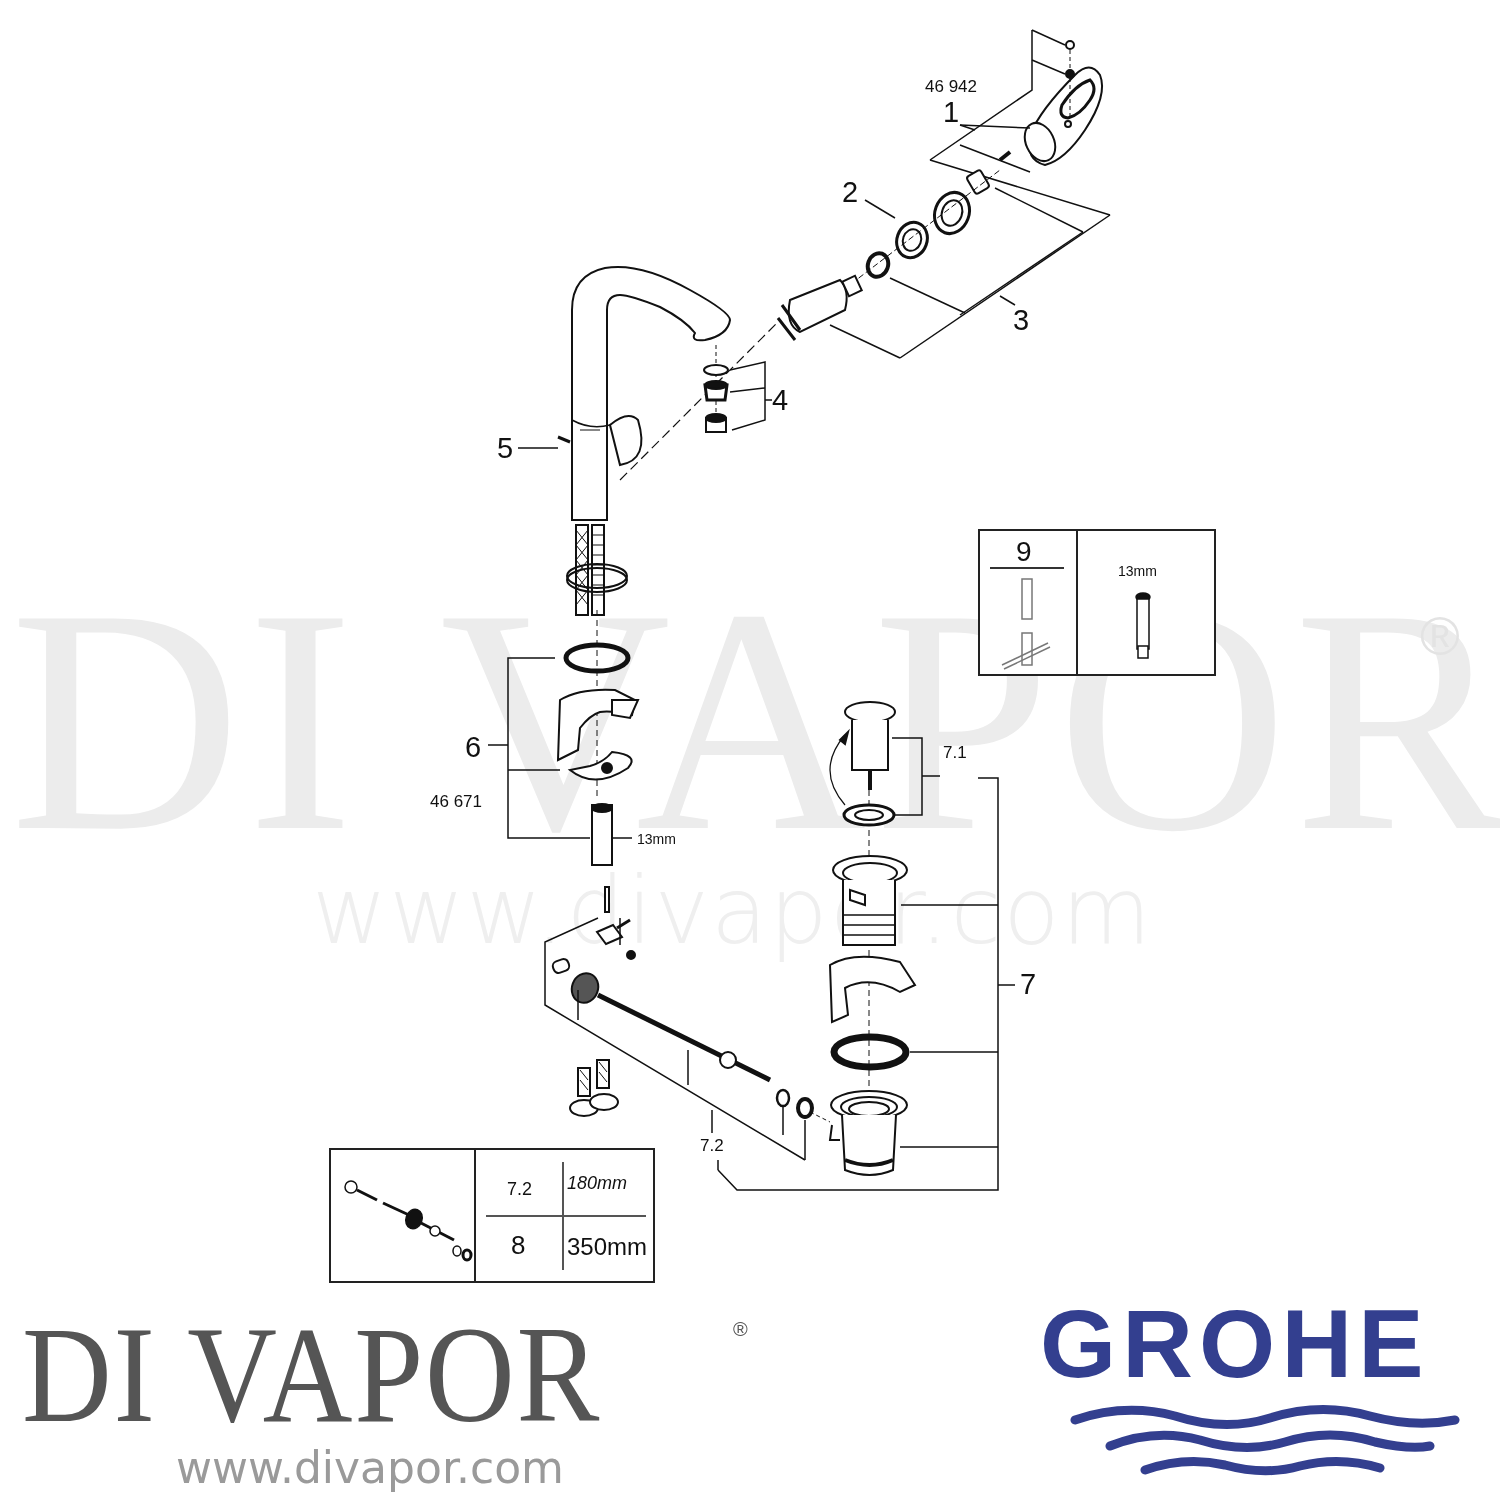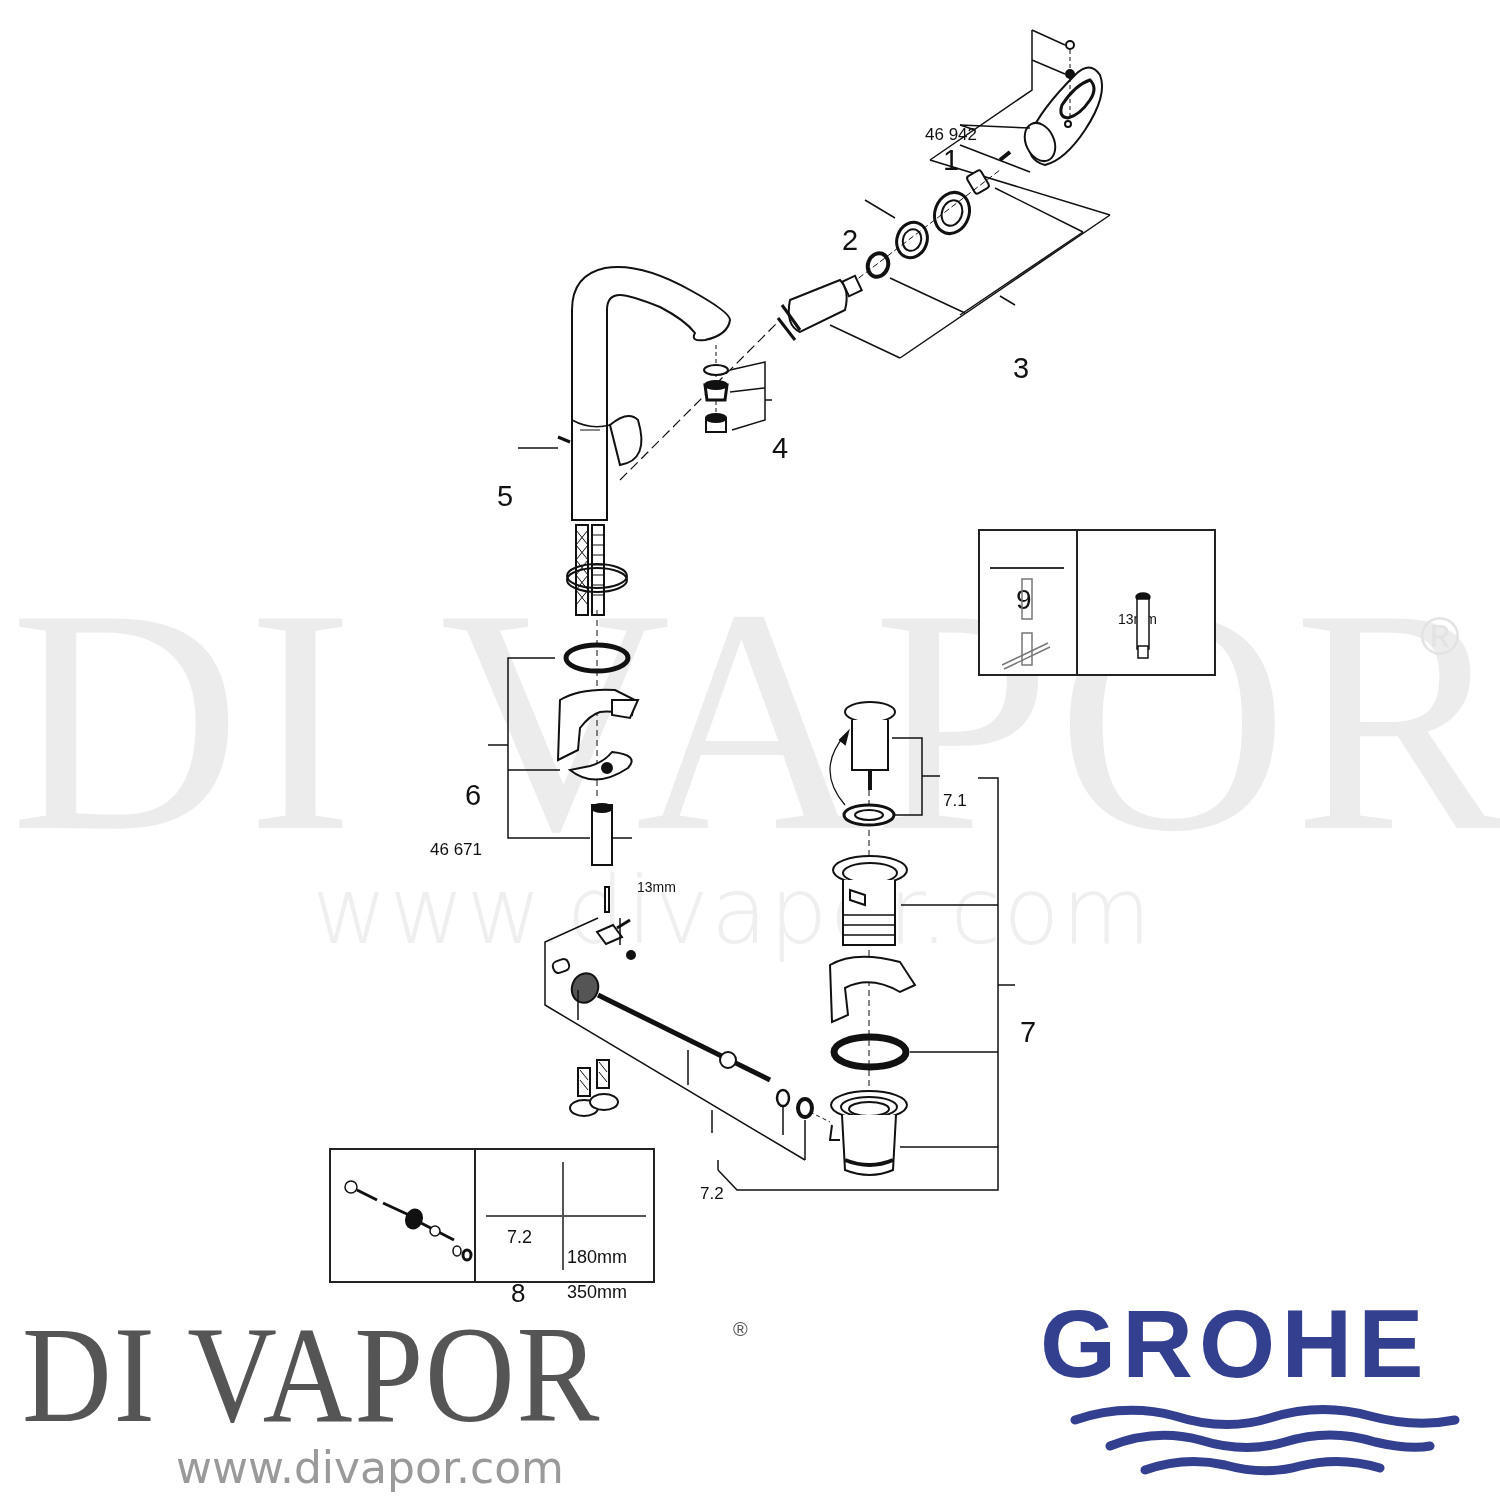--- a/index.html
+++ b/index.html
@@ -3,21 +3,21 @@
   <meta charset="utf-8">
   <style>
     html, body { margin: 0; padding: 0; background: #ffffff; }
     body { width: 1500px; height: 1500px; position: relative; overflow: hidden; font-family: "Liberation Sans", sans-serif; color: #111; }
     .abs { position: absolute; }
     
     .wm-main { left: 10px; top: 560px; font-family: "Liberation Serif", serif; font-size: 320px; line-height: 320px; color: #ececec; letter-spacing: 6px; white-space: nowrap; }
     .wm-reg { left: 1420px; top: 605px; font-family: "Liberation Sans", sans-serif; font-size: 54px; color: #e3e3e3; }
     .wm-url { left: 312px; top: 858px; font-family: "DejaVu Sans", sans-serif; font-weight: 200; font-size: 92px; color: #efefef; letter-spacing: 2px; white-space: nowrap; }
     svg.diagram { position: absolute; left: 0; top: 0; }
-    .lbl { position: absolute; font-family: "Liberation Sans", sans-serif; color: #111; white-space: nowrap; line-height: 1; margin-top: 48px; }
+    .lbl { position: absolute; font-family: "Liberation Sans", sans-serif; color: #111; white-space: nowrap; line-height: 1; }
     .lbl-big { font-size: 29px; }
     .lbl-sm { font-size: 17px; }
     .lbl-xs { font-size: 14px; }
     
     .inset { position: absolute; border: 2px solid #222; background: #fff; }
     .footer-logo { left: 22px; top: 1305px; font-family: "Liberation Serif", serif; font-size: 138px; line-height: 140px; color: #555555; letter-spacing: 2px; white-space: nowrap; transform: scaleX(0.9); transform-origin: left top; }
     .footer-reg { left: 733px; top: 1318px; font-size: 20px; color: #555; }
     .footer-url { left: 176px; top: 1442px; font-family: "DejaVu Sans", sans-serif; font-size: 44px; color: #9a9a9a; white-space: nowrap; }
     .grohe { left: 1040px; top: 1296px; font-family: "Liberation Sans", sans-serif; font-weight: bold; font-size: 96px; line-height: 96px; color: #333f8f; letter-spacing: 6px; white-space: nowrap; transform: scaleX(1.02); transform-origin: left top; }
   </style>
@@ -231,23 +231,23 @@
     <line x1="44" y1="28" x2="70" y2="40" stroke-width="3"></line>
     <ellipse cx="75" cy="44" rx="8" ry="10" fill="#111" transform="rotate(20 75 44)"></ellipse>
     <line x1="82" y1="48" x2="115" y2="65" stroke-width="3"></line>
     <circle cx="96" cy="56" r="5" fill="#fff"></circle>
     <ellipse cx="118" cy="76" rx="4" ry="5"></ellipse>
     <ellipse cx="128" cy="80" rx="4" ry="5" stroke-width="3"></ellipse>
   </svg>
   <div class="abs" style="left:231px;top:12px;width:1.5px;height:108px;background:#555;"></div>
   <div class="abs" style="left:155px;top:65px;width:160px;height:1.5px;background:#555;"></div>
   <div class="lbl" style="left:176px;top:30px;font-size:18px;">7.2</div>
-  <div class="lbl" style="left:236px;top:50px;font-size:18px;">180mm</div>
+  <div class="lbl" style="left:236px;top:24px;font-size:18px;font-style:italic;">180mm</div>
   <div class="lbl" style="left:180px;top:82px;font-size:26px;">8</div>
-  <div class="lbl" style="left:236px;top:85px;font-size:18px;">350mm</div>
+  <div class="lbl" style="left:236px;top:85px;font-size:24px;">350mm</div>
 </div>
 
 <div class="abs footer-logo">DI VAPOR</div>
 <div class="abs footer-reg">®</div>
 <div class="abs footer-url">www.divapor.com</div>
 
 <div class="abs grohe">GROHE</div>
 <svg class="abs" style="left:1055px;top:1398px;" width="420" height="80" viewBox="0 0 420 80" fill="none" stroke="#333f8f" stroke-width="9" stroke-linecap="round">
   <path d="M20 22 Q70 5 120 18 Q170 34 215 20 Q265 4 315 18 Q360 30 400 22"></path>
   <path d="M55 48 Q100 30 145 42 Q190 56 230 44 Q275 30 320 44 Q355 52 375 48"></path>

